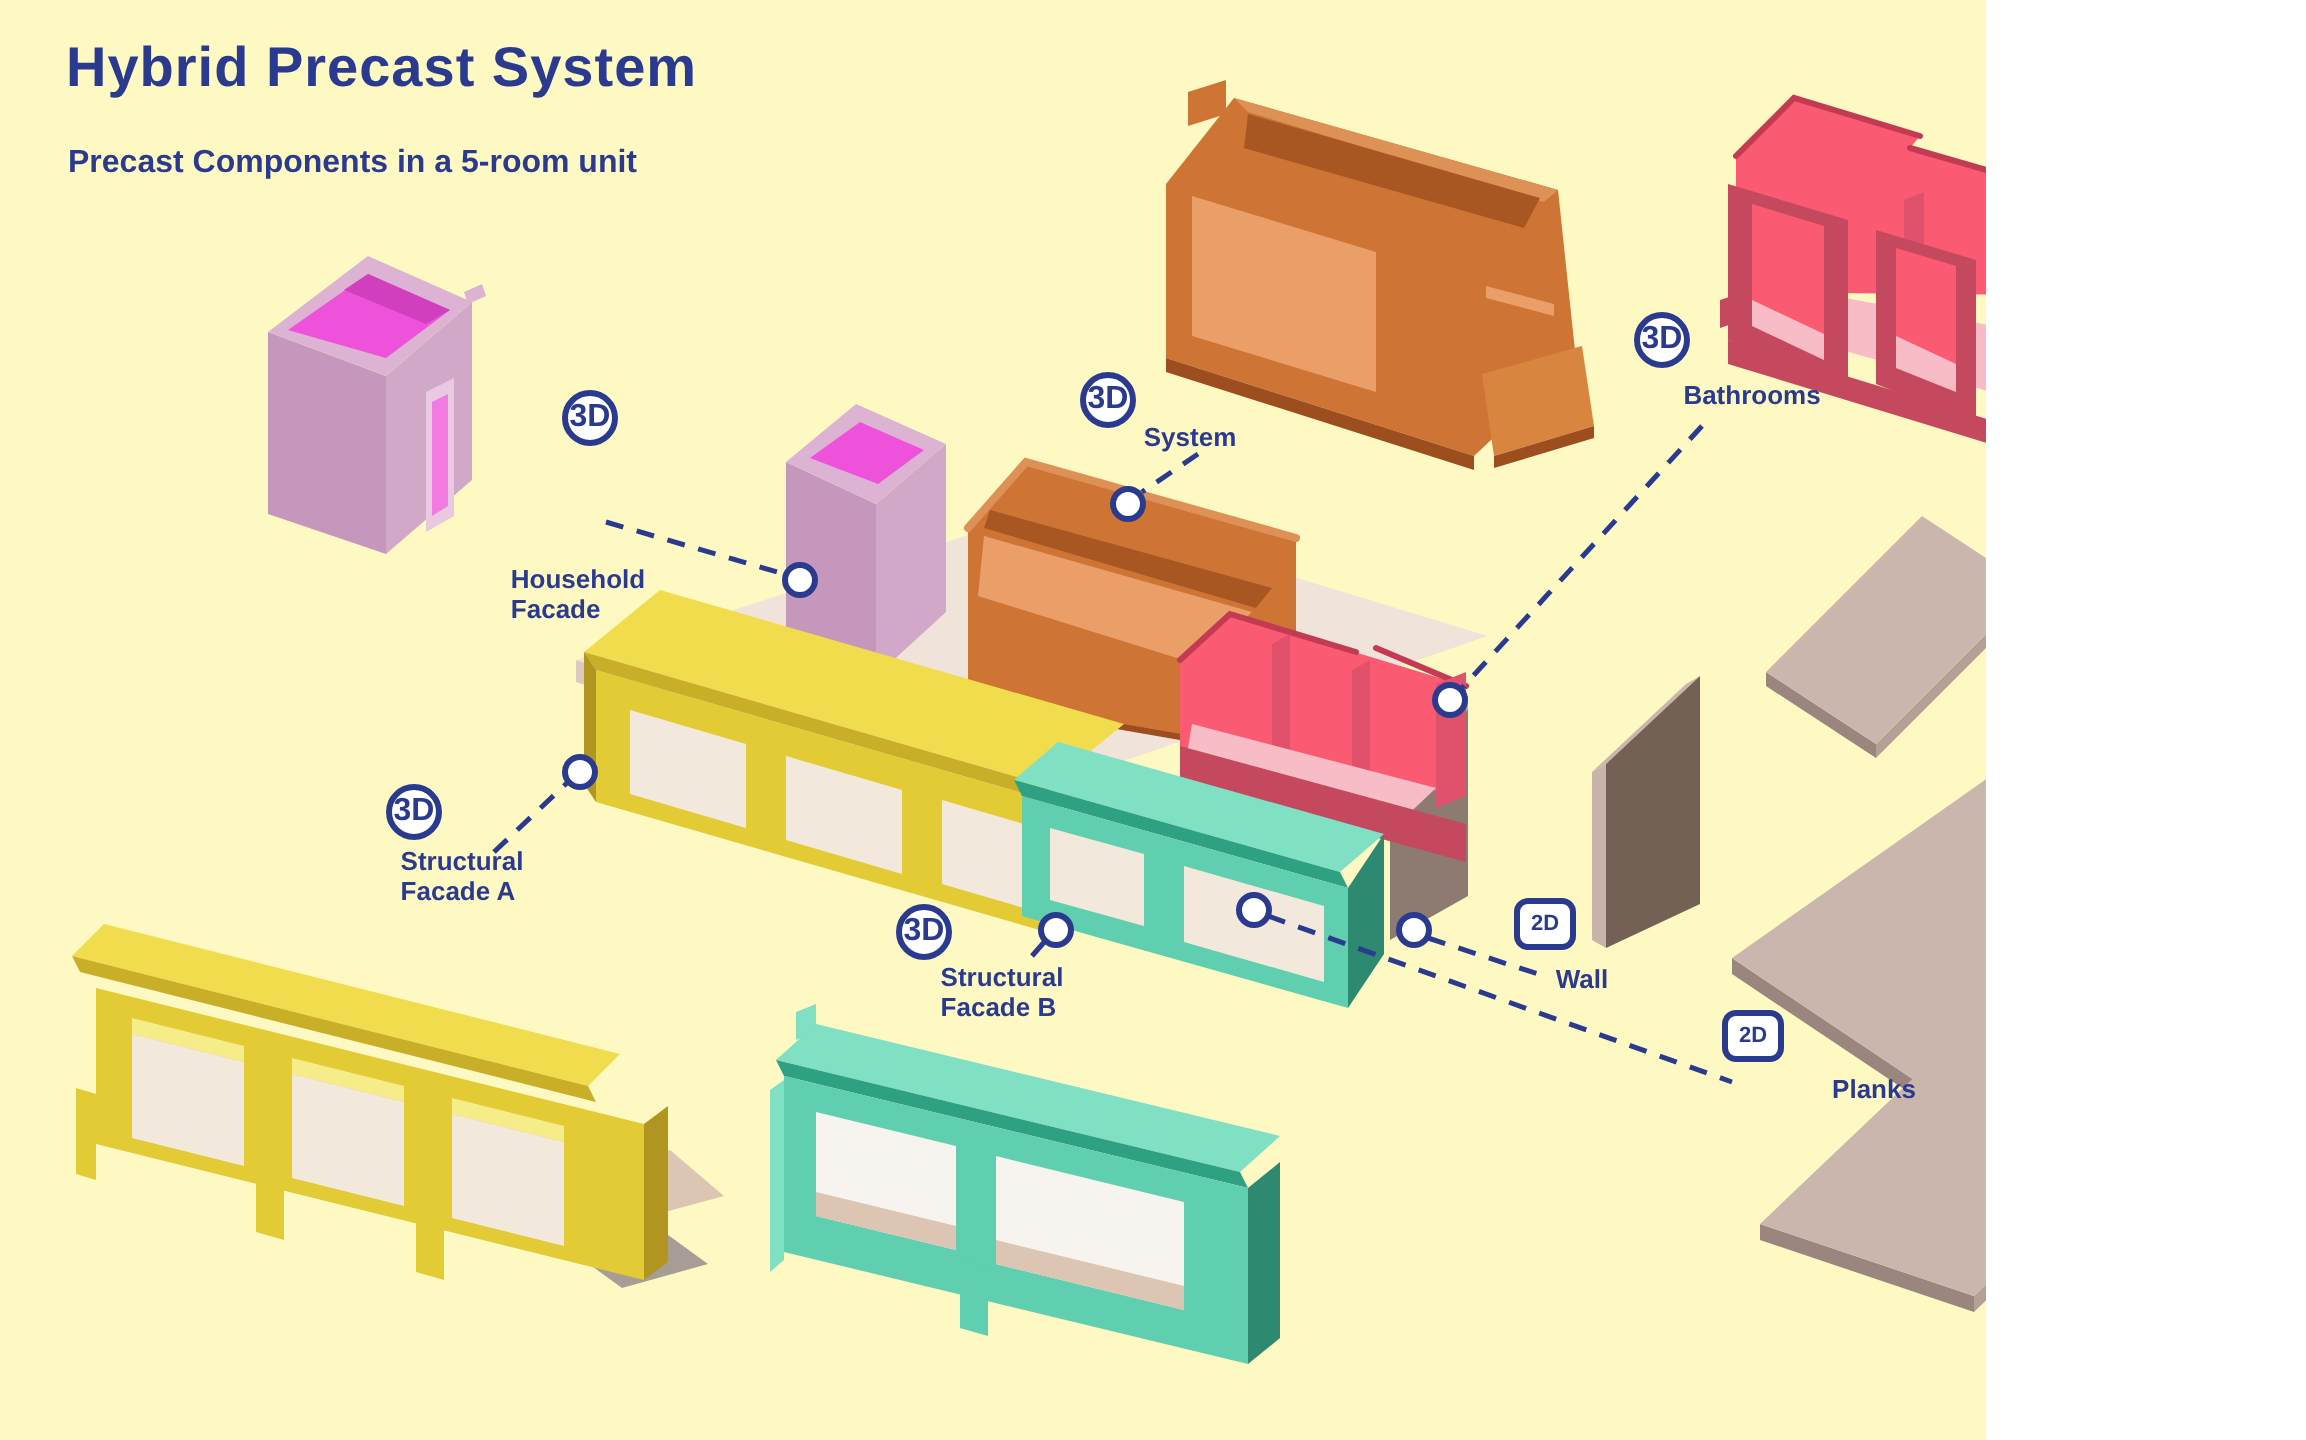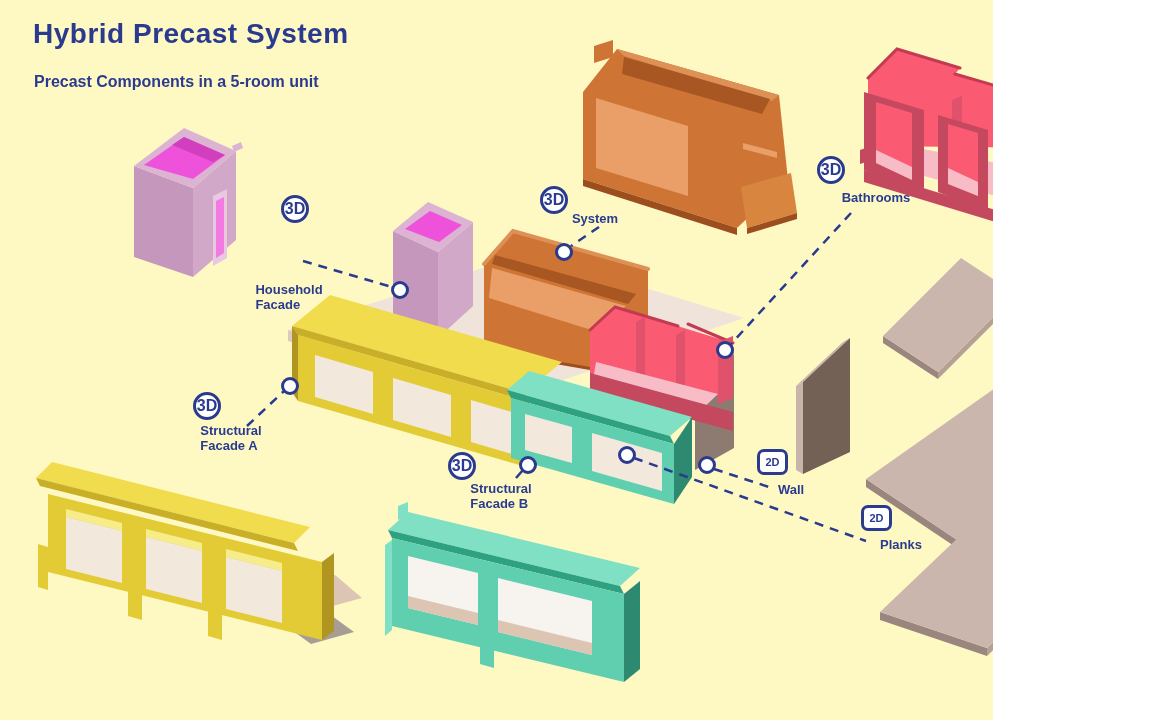--- a/index.html
+++ b/index.html
@@ -244,17 +244,17 @@
   <div>Structural</div>
   <div>Facade B</div>
 </div>
 
 <div class="badge2d" style="left:757px;top:449px;">2D</div>
 <div class="lbl" style="left:791px;top:482px;">
   <div>Wall</div>
 </div>
 
 <div class="badge2d" style="left:861px;top:505px;">2D</div>
-<div class="lbl" style="left:901px;top:537px;">
+<div class="lbl" style="left:937px;top:537px;">
   <div>Planks</div>
 </div>
 
 </div>
 
 </body></html>

